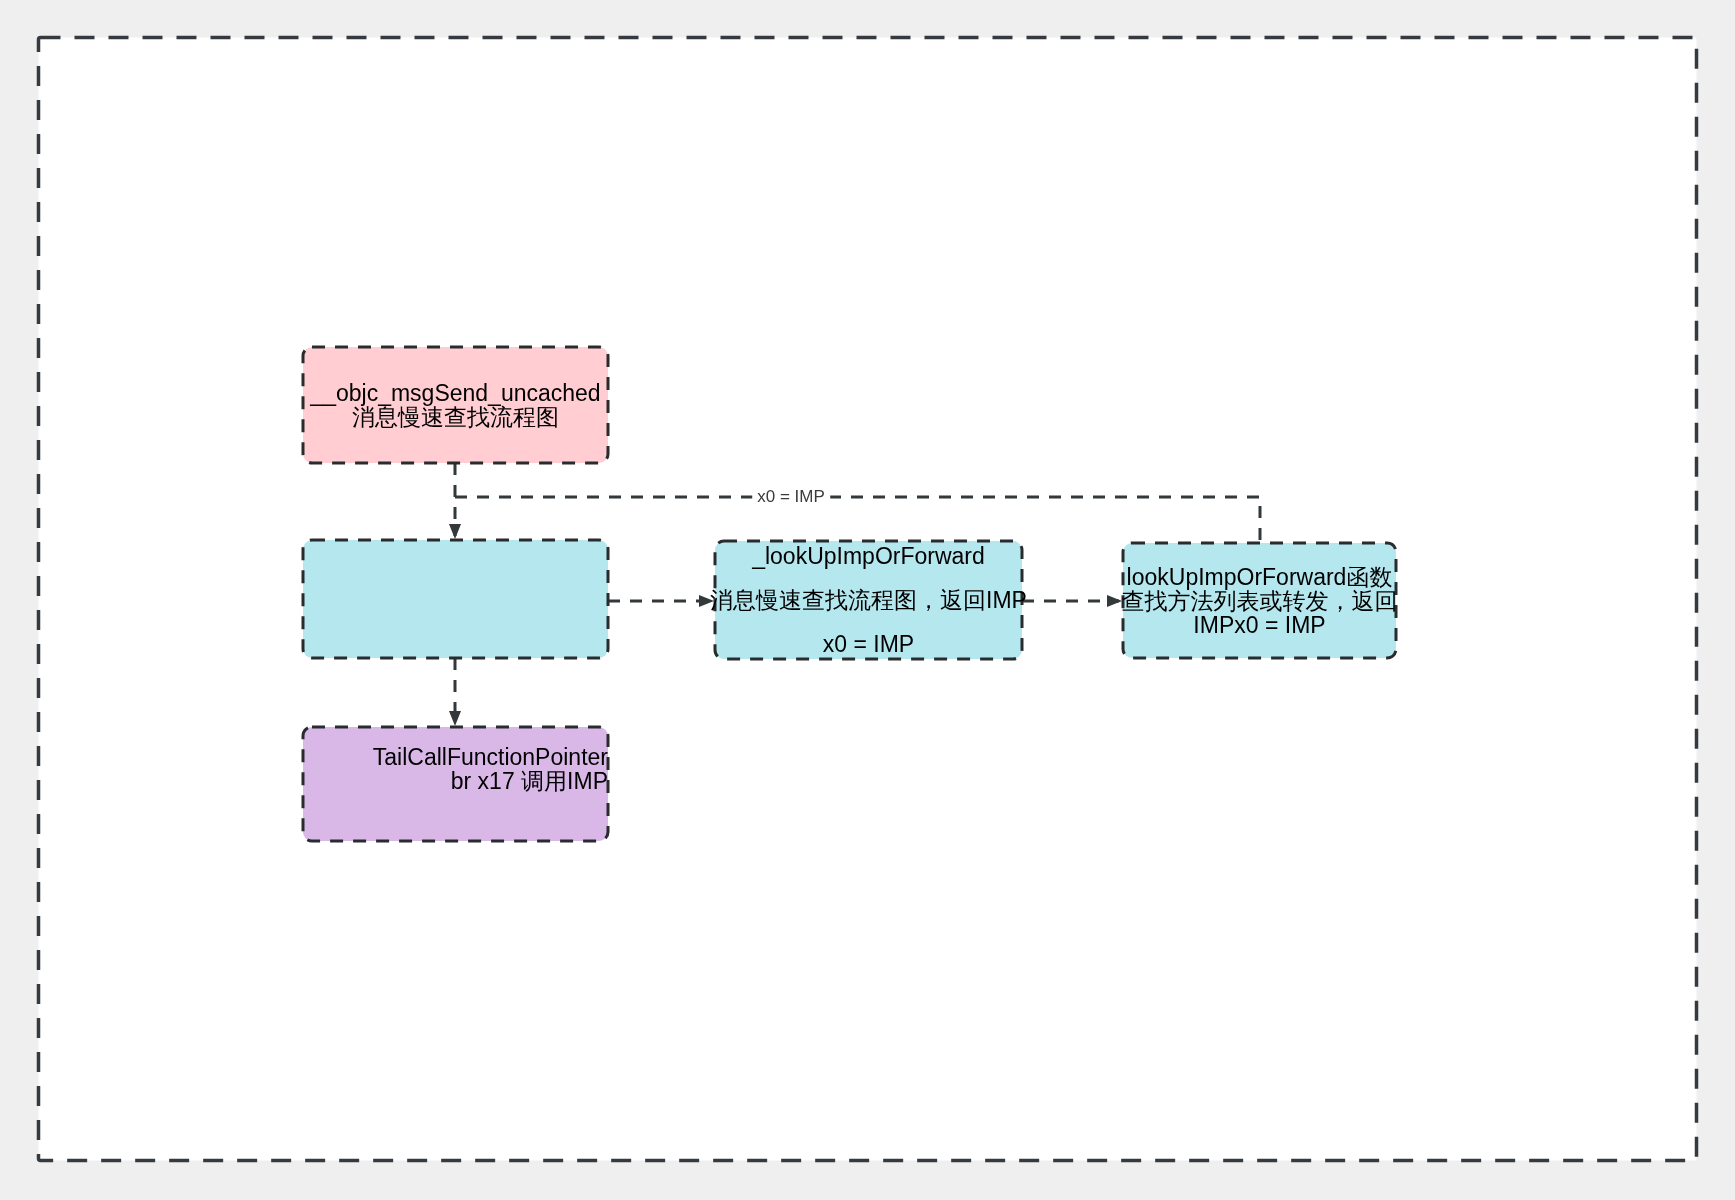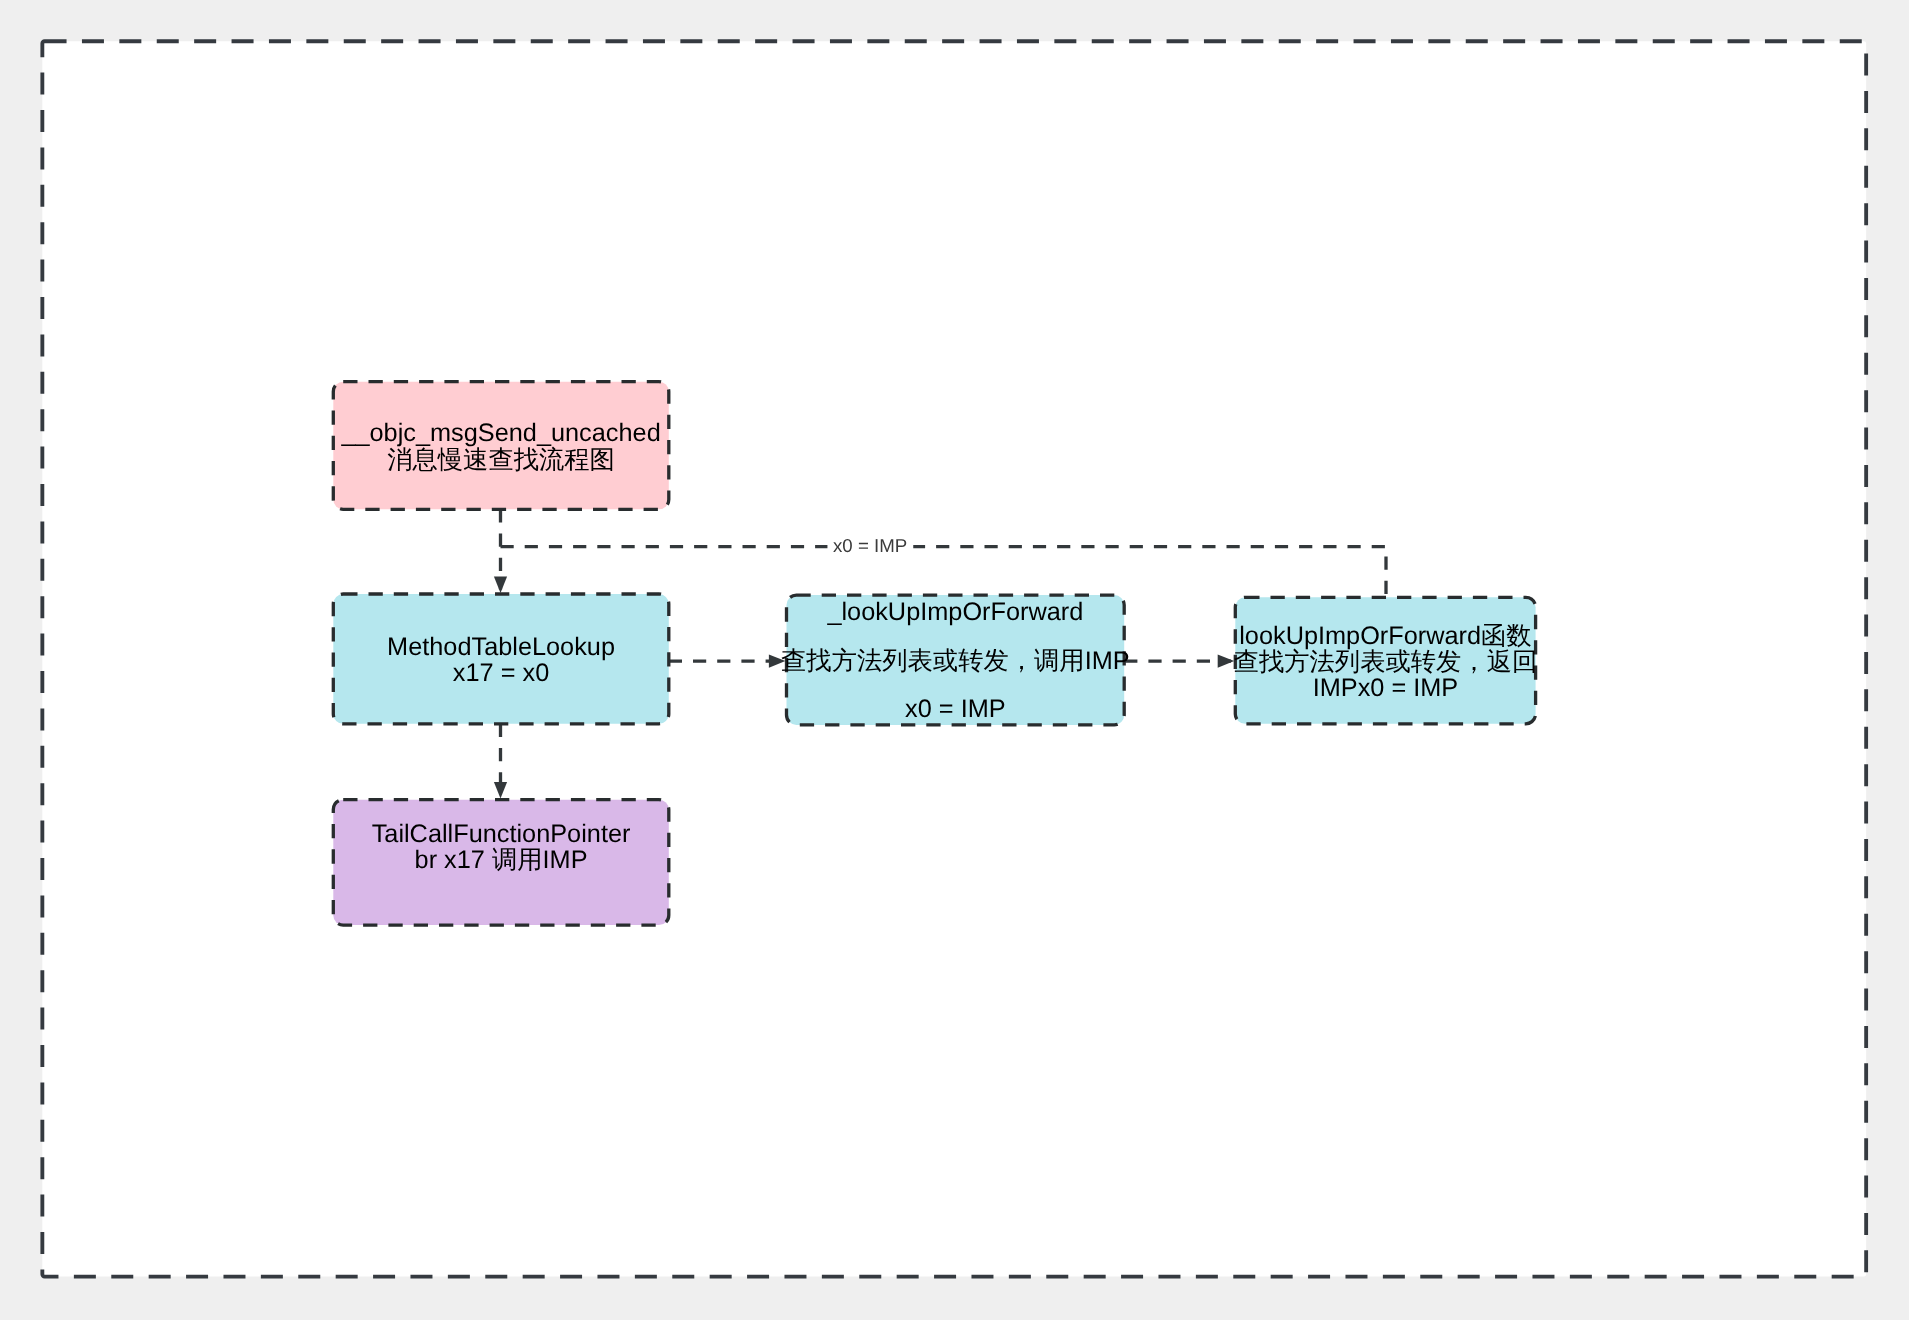--- a/index.html
+++ b/index.html
@@ -22,21 +22,21 @@
     pointer-events: none;
     white-space: nowrap;
   }
   .node-label span { display: block; }
 
   
   .pos-entry   { left: 303px; top: 347px; width: 305px; height: 116px; }
   .pos-mtl     { left: 303px; top: 540px; width: 305px; height: 118px; }
   .pos-luiof   { left: 715px; top: 541px; width: 307px; height: 118px; gap: 20px; }
   .pos-luioffn { left: 1123px; top: 543px; width: 273px; height: 115px; align-items: center; }
-  .pos-tcfp    { left: 303px; top: 727px; width: 305px; height: 84px; }
+  .pos-tcfp    { left: 303px; top: 727px; width: 305px; height: 84px; align-items: flex-end; }
 
   .edge-label {
     position: absolute;
     left: 791px; top: 497px;
     transform: translate(-50%, -50%);
     background: #ffffff;
     padding: 1px 5px;
     font-size: 17px; line-height: 20px;
     color: #3b3b3b;
     white-space: nowrap;
@@ -67,28 +67,24 @@
     <rect x="715" y="541" width="307" height="118" rx="9" stroke="#282c2e" stroke-width="3" stroke-dasharray="13 10" fill="#b5e7ee"></rect>
     <rect x="1123" y="543" width="273" height="115" rx="9" stroke="#282c2e" stroke-width="3" stroke-dasharray="13 10" fill="#b5e7ee"></rect>
     <rect x="303" y="727" width="305" height="114" rx="9" stroke="#282c2e" stroke-width="3" stroke-dasharray="13 10" fill="#d9b8e8"></rect>
   </svg>
 
   <div class="node-label pos-entry">
     <span>__objc_msgSend_uncached</span>
     <span>消息慢速查找流程图</span>
   </div>
 
-  <div class="node-label pos-mtl">
-    <span>MethodTableLookup</span>
-    <span>x17 = x0</span>
-  </div>
 
   <div class="node-label pos-luiof">
     <span>_lookUpImpOrForward</span>
-    <span>查找方法列表或转发，调用IMP</span>
+    <span>消息慢速查找流程图，返回IMP</span>
     <span>x0 = IMP</span>
   </div>
 
   <div class="node-label pos-luioffn">
     <span>lookUpImpOrForward函数</span>
     <span>查找方法列表或转发，返回</span>
     <span>IMPx0 = IMP</span>
   </div>
 
   <div class="node-label pos-tcfp">

